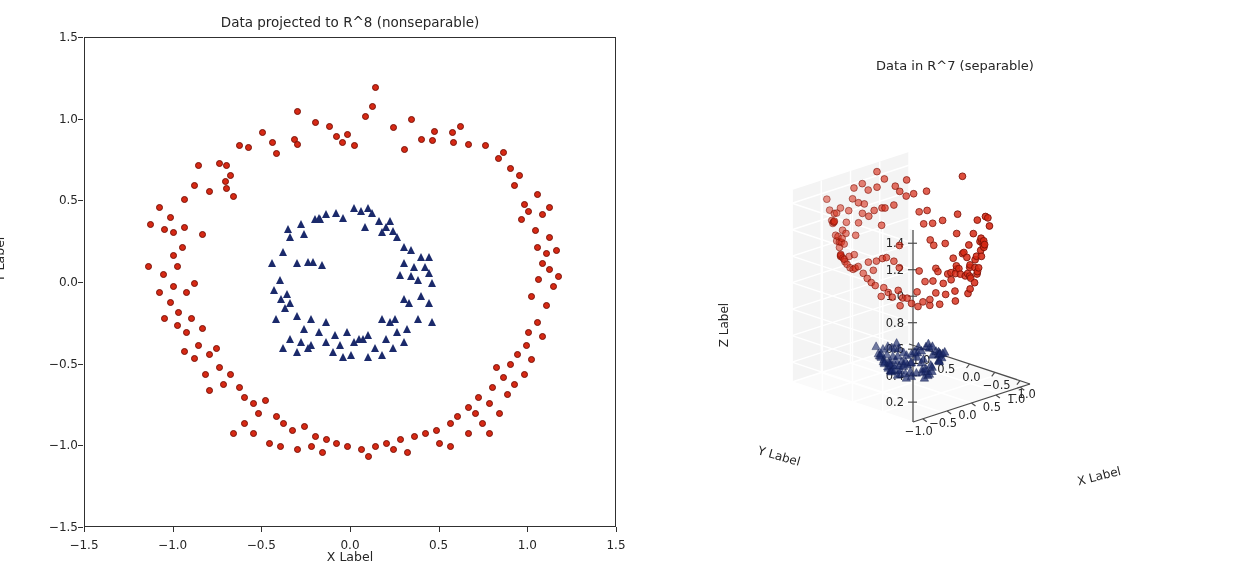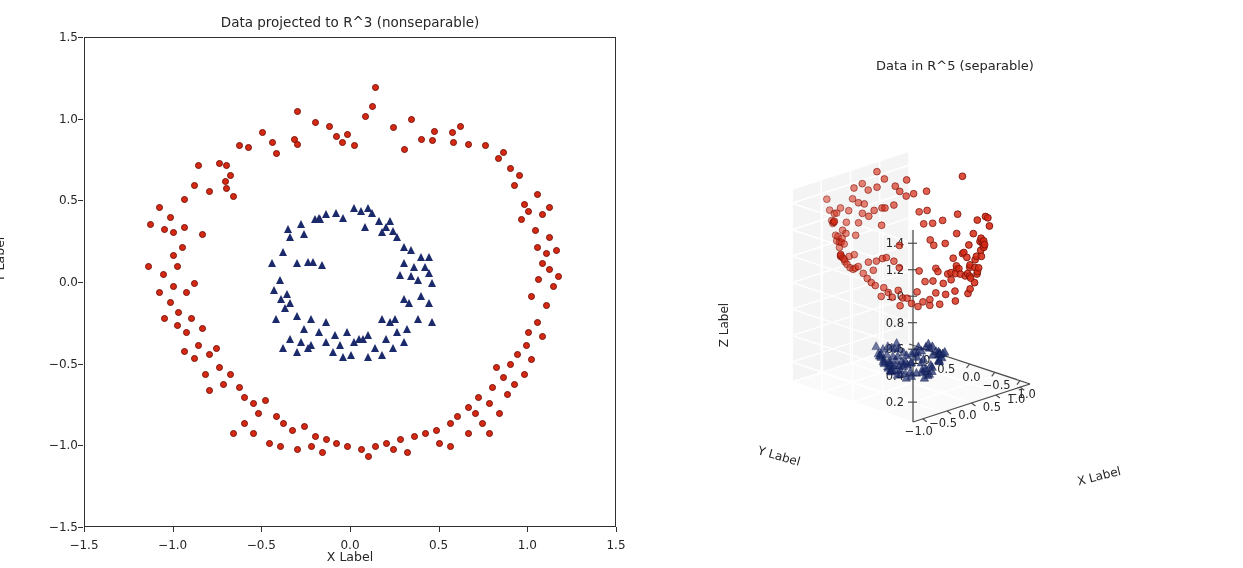--- a/index.html
+++ b/index.html
@@ -38,21 +38,21 @@
            font-size:13px;color:#262626;}
   #ax3d svg{position:absolute;left:0;top:0;}
   .t3{font-size:11.5px;fill:#262626;font-family:"DejaVu Sans","Liberation Sans",sans-serif;}
   .lab3{font-size:12px;fill:#262626;font-family:"DejaVu Sans","Liberation Sans",sans-serif;}
 </style>
 </head>
 <body>
 
 <div class="fig">
 
-  <div class="title2d">Data projected to R^3 (nonseparable)</div>
+  <div class="title2d">Data projected to R^8 (nonseparable)</div>
 
   <div id="ax2d">
     <div class="plotarea" id="pa2d">
         <div class="pt dot" style="left: 290.827px; top: 49px;"></div>
         <div class="pt dot" style="left: 212.8px; top: 73.5px;"></div>
         <div class="pt dot" style="left: 230.533px; top: 84.9333px;"></div>
         <div class="pt dot" style="left: 280.187px; top: 78.4px;"></div>
         <div class="pt dot" style="left: 308.56px; top: 89.8333px;"></div>
         <div class="pt dot" style="left: 349.347px; top: 93.1px;"></div>
         <div class="pt dot" style="left: 367.08px; top: 94.7333px;"></div>
@@ -316,21 +316,21 @@
       <div class="tickmark" style="top: -5px; height: 5px; width: 1px; left: 354.667px;"></div>
       <div class="xtick" style="left: 443.333px; top: 6px;">1.0</div>
       <div class="tickmark" style="top: -5px; height: 5px; width: 1px; left: 443.333px;"></div>
       <div class="xtick" style="left: 532px; top: 6px;">1.5</div>
       <div class="tickmark" style="top: -5px; height: 5px; width: 1px; left: 532px;"></div>
     </div>
 
   <div class="ylabel2d">Y Label</div>
   <div class="xlabel2d">X Label</div>
 
-  <div class="title3d">Data in R^5 (separable)</div>
+  <div class="title3d">Data in R^7 (separable)</div>
 
   <div id="ax3d">
     <svg id="svg3d" width="543" height="400">
         <polygon points="213,312 92,272 92,80 213,120" fill="#f7f7f7" stroke="none"></polygon>
         <polygon points="92,272 209,234 209,42 92,80" fill="#f4f4f4" stroke="none"></polygon>
         <polygon points="213,312 92,272 209,234 330,274" fill="#fafafa" stroke="none"></polygon>
         <line x1="213" y1="312" x2="213" y2="120" stroke="#ffffff" stroke-width="1.4"></line>
         <line x1="213" y1="312" x2="330" y2="274" stroke="#ffffff" stroke-width="1.4"></line>
         <line x1="182.75" y1="302" x2="182.75" y2="110" stroke="#ffffff" stroke-width="1.4"></line>
         <line x1="182.75" y1="302" x2="299.75" y2="264" stroke="#ffffff" stroke-width="1.4"></line>

